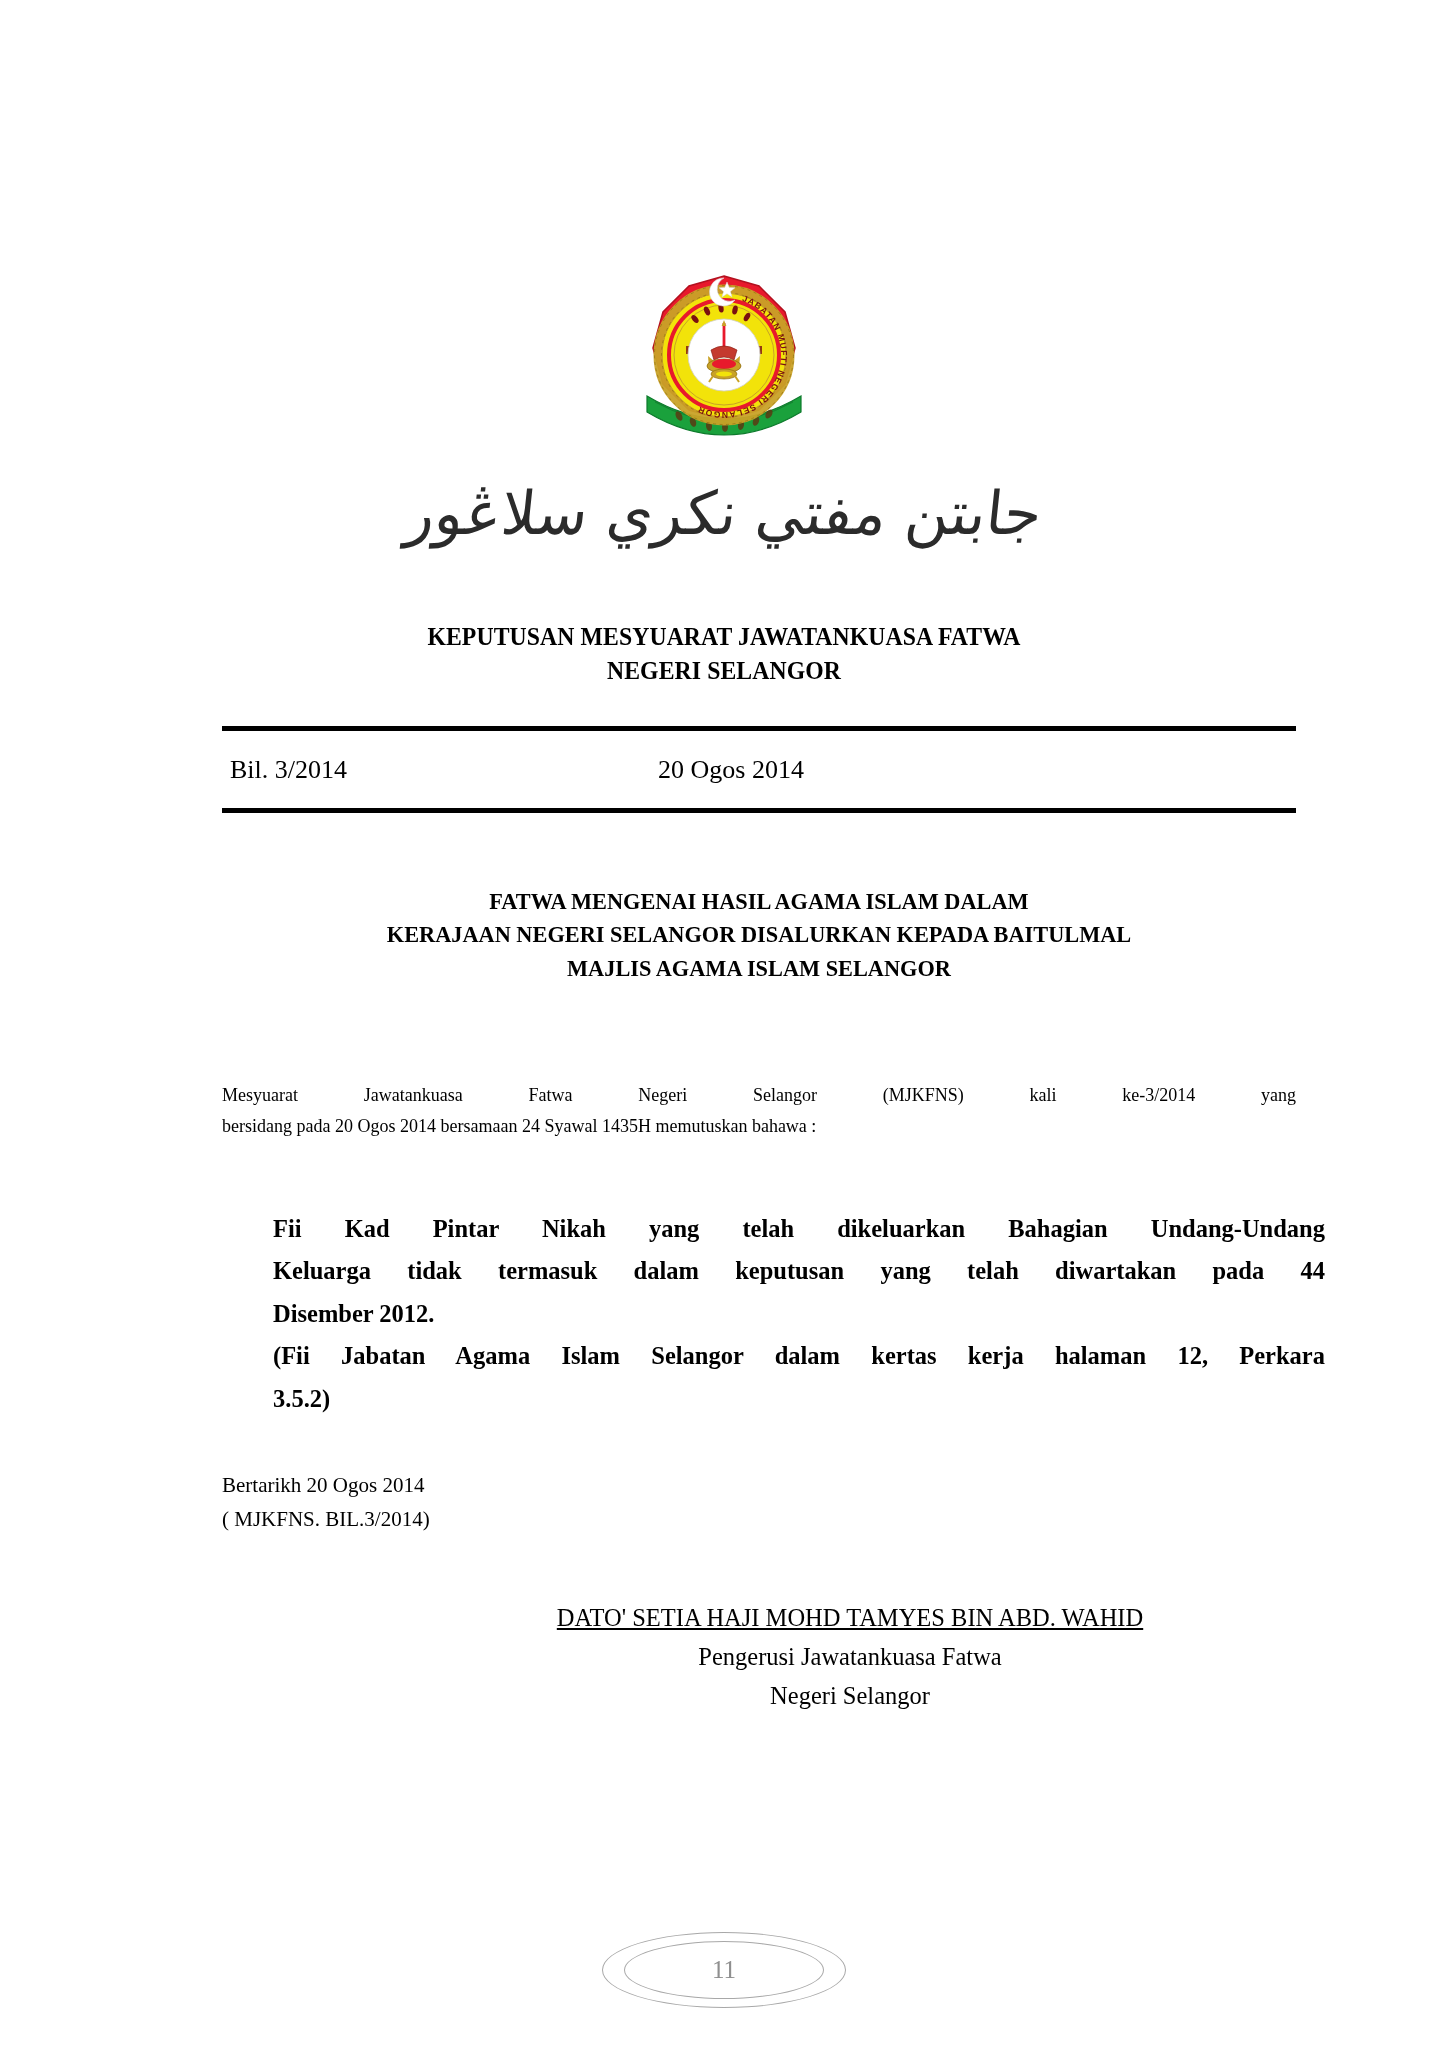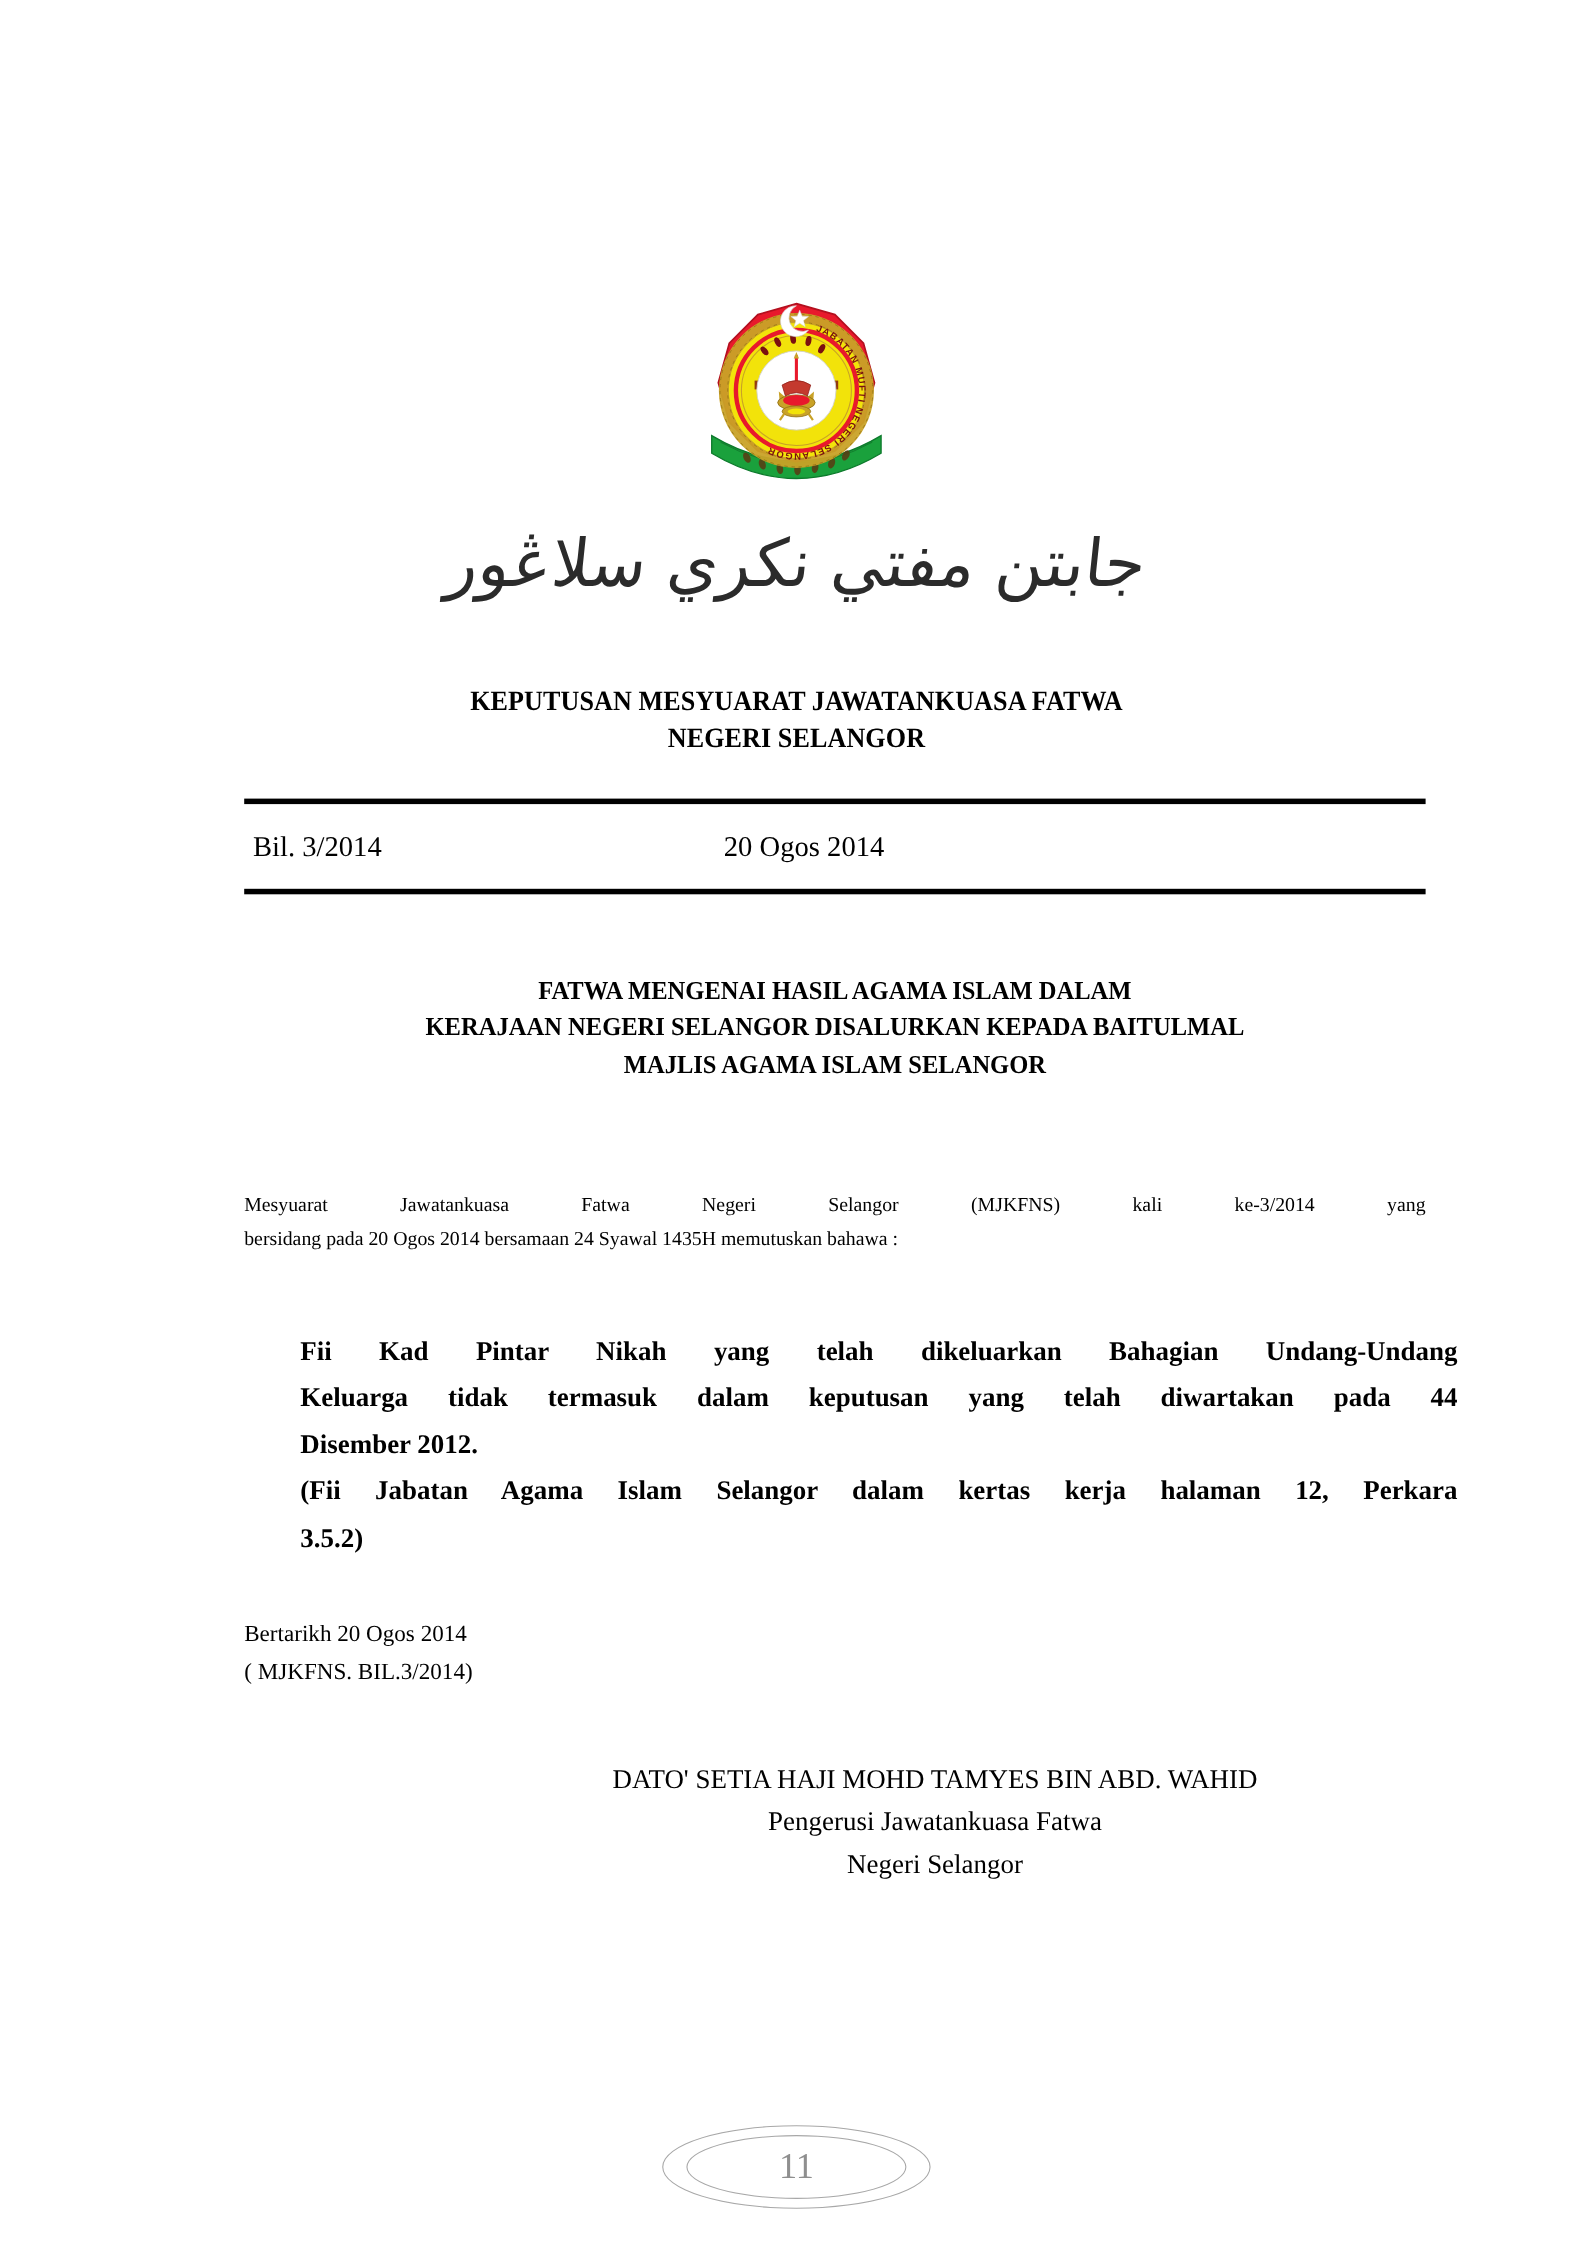--- a/index.html
+++ b/index.html
@@ -162,21 +162,21 @@
 
   .signature {
     position: absolute;
     left: 400px;
     width: 900px;
     top: 1598px;
     text-align: center;
     font-size: 24.5px;
     line-height: 1.6;
   }
-  .signature .sig-name { white-space: nowrap; }
+  .signature .sig-name { white-space: nowrap; text-decoration: underline; }
 
   
   .footer {
     position: absolute;
     left: 0;
     right: 0;
     top: 1932px;
     display: flex;
     justify-content: center;
   }
@@ -200,21 +200,21 @@
     left: 22px; top: 9px;
     width: 200px; height: 58px;
   }
   .page-oval .pgnum {
     position: absolute;
     left: 0; top: 0;
     width: 244px; height: 76px;
     display: flex;
     align-items: center;
     justify-content: center;
-    font-size: 33px;
+    font-size: 25px;
     color: #8f8f8f;
   }
 </style>
 </head>
 <body>
 
 <div class="page">
 
   <div class="crest-wrap">
     <div class="crest">

